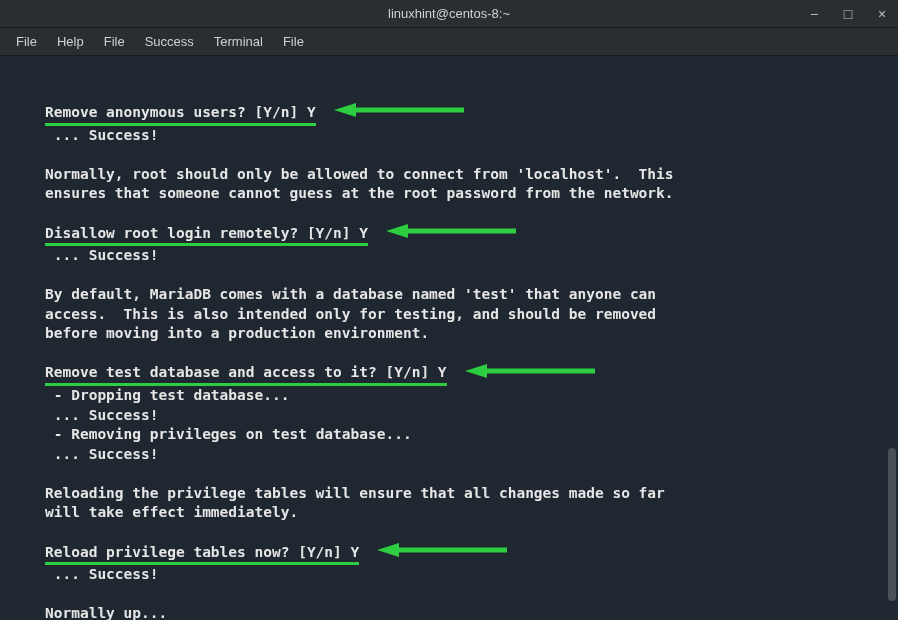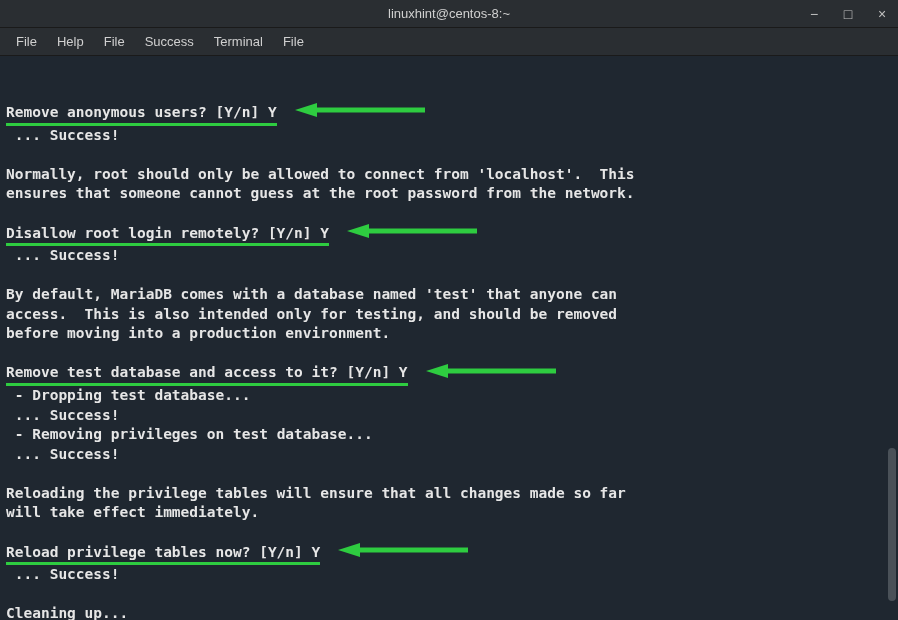--- a/index.html
+++ b/index.html
@@ -74,20 +74,21 @@
       background: #1f2730;
       padding: 8px 6px 6px 6px;
       font-family: "DejaVu Sans Mono", "Liberation Mono", monospace;
       font-size: 14.5px;
       color: #e6e6e6;
       font-weight: bold;
       line-height: 1.35;
       white-space: pre-wrap;
       position: relative;
       overflow: hidden;
+      margin-left: 39px;
     }
     .terminal-content {
       position: relative;
     }
     .underline-green {
       border-bottom: 3px solid #2ecc40;
       display: inline-block;
     }
     .scrollbar {
       position: absolute;
@@ -133,18 +134,18 @@
   <polygon points="0,7 22,0 22,14" fill="#2ecc40"></polygon>
 </svg></span></div><div style="position: relative; min-height: 1.35em;"><span> ... Success!</span></div><div style="position: relative; min-height: 1.35em;"><span>&nbsp;</span></div><div style="position: relative; min-height: 1.35em;"><span>Normally, root should only be allowed to connect from 'localhost'.  This</span></div><div style="position: relative; min-height: 1.35em;"><span>ensures that someone cannot guess at the root password from the network.</span></div><div style="position: relative; min-height: 1.35em;"><span>&nbsp;</span></div><div style="position: relative; min-height: 1.35em;"><span class="underline-green">Disallow root login remotely? [Y/n] Y</span><span style="display: inline-block; vertical-align: middle; margin-left: 18px;"><svg width="130" height="14" viewBox="0 0 130 14">
   <line x1="18" y1="7" x2="130" y2="7" stroke="#2ecc40" stroke-width="5"></line>
   <polygon points="0,7 22,0 22,14" fill="#2ecc40"></polygon>
 </svg></span></div><div style="position: relative; min-height: 1.35em;"><span> ... Success!</span></div><div style="position: relative; min-height: 1.35em;"><span>&nbsp;</span></div><div style="position: relative; min-height: 1.35em;"><span>By default, MariaDB comes with a database named 'test' that anyone can</span></div><div style="position: relative; min-height: 1.35em;"><span>access.  This is also intended only for testing, and should be removed</span></div><div style="position: relative; min-height: 1.35em;"><span>before moving into a production environment.</span></div><div style="position: relative; min-height: 1.35em;"><span>&nbsp;</span></div><div style="position: relative; min-height: 1.35em;"><span class="underline-green">Remove test database and access to it? [Y/n] Y</span><span style="display: inline-block; vertical-align: middle; margin-left: 18px;"><svg width="130" height="14" viewBox="0 0 130 14">
   <line x1="18" y1="7" x2="130" y2="7" stroke="#2ecc40" stroke-width="5"></line>
   <polygon points="0,7 22,0 22,14" fill="#2ecc40"></polygon>
 </svg></span></div><div style="position: relative; min-height: 1.35em;"><span> - Dropping test database...</span></div><div style="position: relative; min-height: 1.35em;"><span> ... Success!</span></div><div style="position: relative; min-height: 1.35em;"><span> - Removing privileges on test database...</span></div><div style="position: relative; min-height: 1.35em;"><span> ... Success!</span></div><div style="position: relative; min-height: 1.35em;"><span>&nbsp;</span></div><div style="position: relative; min-height: 1.35em;"><span>Reloading the privilege tables will ensure that all changes made so far</span></div><div style="position: relative; min-height: 1.35em;"><span>will take effect immediately.</span></div><div style="position: relative; min-height: 1.35em;"><span>&nbsp;</span></div><div style="position: relative; min-height: 1.35em;"><span class="underline-green">Reload privilege tables now? [Y/n] Y</span><span style="display: inline-block; vertical-align: middle; margin-left: 18px;"><svg width="130" height="14" viewBox="0 0 130 14">
   <line x1="18" y1="7" x2="130" y2="7" stroke="#2ecc40" stroke-width="5"></line>
   <polygon points="0,7 22,0 22,14" fill="#2ecc40"></polygon>
-</svg></span></div><div style="position: relative; min-height: 1.35em;"><span> ... Success!</span></div><div style="position: relative; min-height: 1.35em;"><span>&nbsp;</span></div><div style="position: relative; min-height: 1.35em;"><span>Cleaning up...</span></div></div>
+</svg></span></div><div style="position: relative; min-height: 1.35em;"><span> ... Success!</span></div><div style="position: relative; min-height: 1.35em;"><span>&nbsp;</span></div><div style="position: relative; min-height: 1.35em;"><span>Normally up...</span></div></div>
     <div class="scrollbar">
       <div class="scrollbar-thumb"></div>
     </div>
   </div>
 </div>
 
 </body></html>

